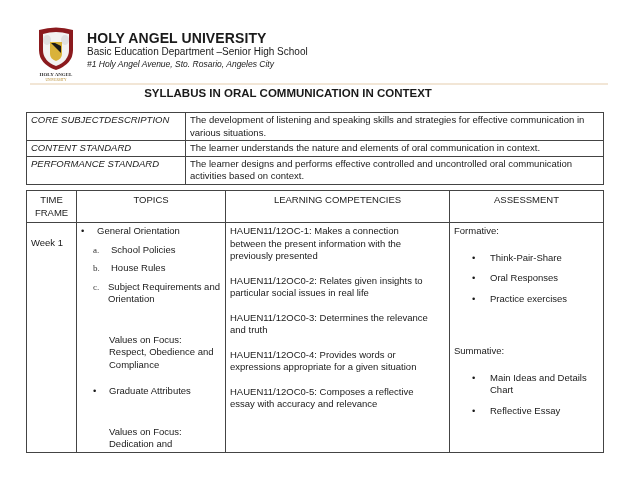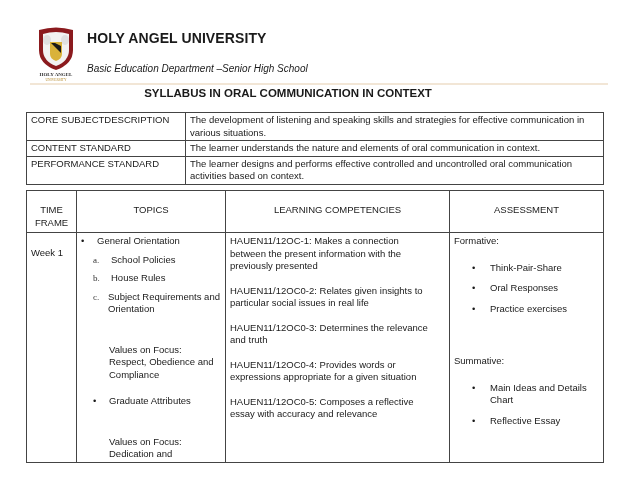--- a/index.html
+++ b/index.html
@@ -1,31 +1,31 @@
 <!DOCTYPE html>
 <html><head>
 <meta charset="utf-8">
 <style>
   html, body { margin: 0; padding: 0; background: #ffffff; }
   body { width: 640px; height: 495px; position: relative; overflow: hidden;
          font-family: "Liberation Sans", sans-serif; color: #1a1a1a; }
   .logo { position: absolute; left: 33px; top: 26px; width: 46px; height: 56px; }
   .header-text { position: absolute; left: 87px; top: 30px; }
   .uni-name { font-weight: bold; font-size: 14px; letter-spacing: 0.1px; }
-  .dept { font-size: 10px; margin-top: 17px; font-style: italic; }
+  .dept { font-size: 10px; margin-top: 0; }
   .addr { font-size: 8.5px; font-style: italic; margin-top: 2px; }
   .rule { position: absolute; left: 30px; top: 83px; width: 578px; height: 2px; background: #f2e6d6; }
   .title { position: absolute; left: 0; width: 576px; top: 87px; text-align: center;
            font-weight: bold; font-size: 11.5px; }
   table { border-collapse: collapse; position: absolute; font-size: 9.5px; }
   td, th { border: 1px solid #444; vertical-align: top; padding: 1px 4px; font-weight: normal; line-height: 12.5px; }
   .std { left: 26px; top: 112px; width: 578px; }
-  .std td:first-child { width: 150px; }
+  .std td:first-child { width: 150px; font-style: italic; }
   .syl { left: 26px; top: 190px; width: 578px; }
-  .syl th { text-align: center; padding-top: 13px; padding-bottom: 3px; }
+  .syl th { text-align: center; padding-top: 3px; padding-bottom: 3px; }
   .col-time { width: 41px; }
   .col-topic { width: 140px; }
   .col-comp { width: 215px; }
   .topic-bullet { display: flex; gap: 8px; }
   .sub { display: flex; gap: 8px; margin-left: 12px; margin-top: 6px; }
   .sub .mk { font-family: "Liberation Serif", serif; font-size: 9px; width: 10px; color: #333; }
   .values { margin-left: 28px; margin-top: 28px; }
   .comp p { margin: 0 8px 12px 0; }
   .assess-bullet { display: flex; gap: 10px; margin-left: 18px; margin-top: 8px; }
   .dot { width: 8px; }
@@ -40,20 +40,21 @@
   <ellipse cx="32" cy="14" rx="4" ry="5" fill="#e0e0e0"></ellipse>
   <path d="M17 16 L29 16 L29 28 Q29 33 23 35 Q17 33 17 28 Z" fill="#d9b23a"></path>
   <path d="M18 17 L28 27 L28 20 L22 17 Z" fill="#1a1a1a"></path>
   <text x="23" y="50" font-size="5" text-anchor="middle" fill="#333" font-family="Liberation Serif, serif" font-weight="bold">HOLY ANGEL</text>
   <text x="23" y="55" font-size="3.5" text-anchor="middle" fill="#b58a2e" font-family="Liberation Serif, serif">UNIVERSITY</text>
 </svg>
 
 <div class="header-text">
   <div class="uni-name">HOLY ANGEL UNIVERSITY</div>
   <div class="dept">Basic Education Department –Senior High School</div>
+  <div class="addr">#1 Holy Angel Avenue, Sto. Rosario, Angeles City</div>
 </div>
 <div class="rule"></div>
 
 <div class="title">SYLLABUS IN ORAL COMMUNICATION IN CONTEXT</div>
 
 <table class="std">
   <tbody>
       <tr>
     <td>CORE SUBJECTDESCRIPTION</td>
     <td>The development of listening and speaking skills and strategies for effective communication in various situations.</td>

